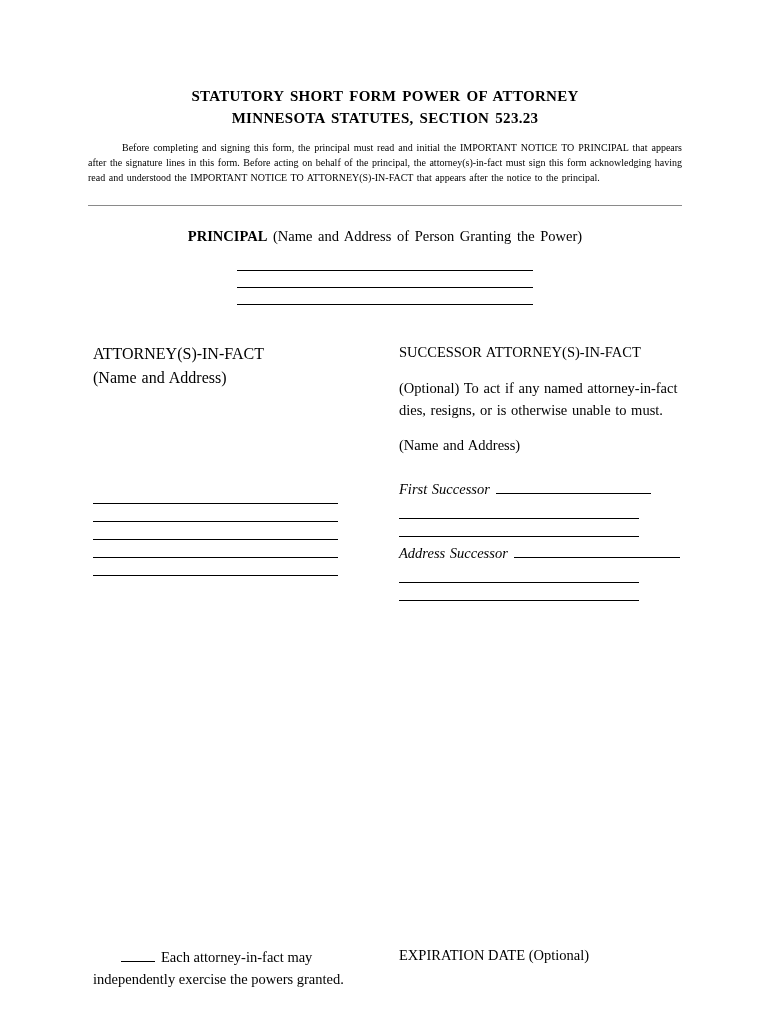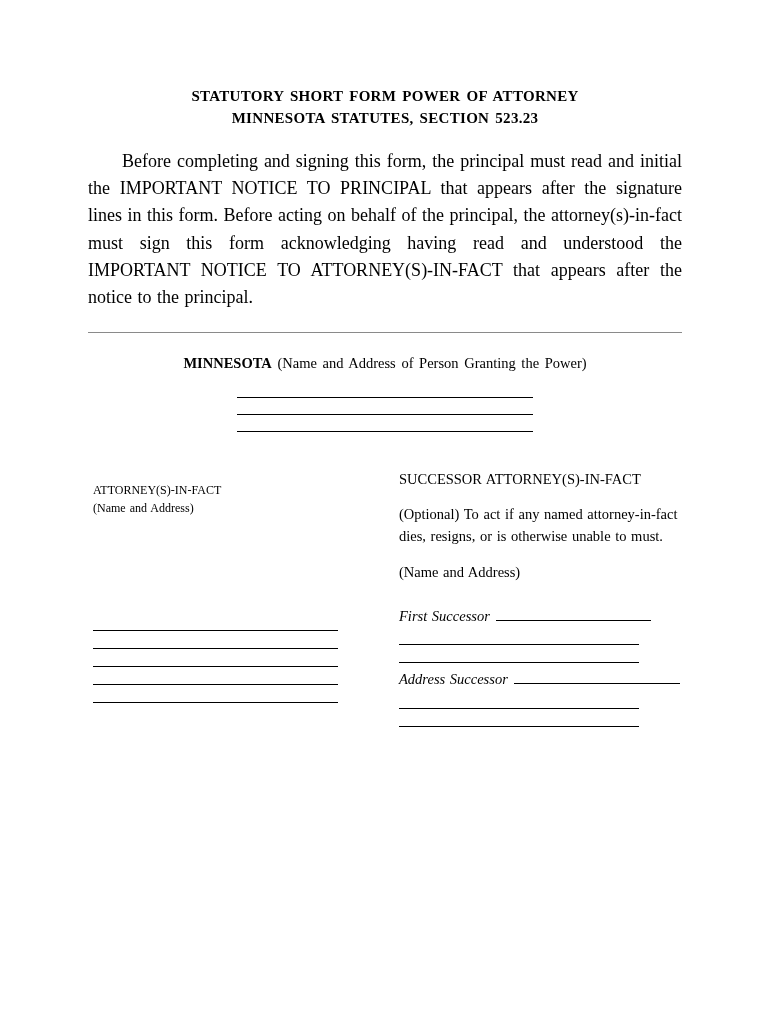--- a/index.html
+++ b/index.html
@@ -34,21 +34,21 @@
     text-align: center;
     font-weight: bold;
     font-size: 15px;
     letter-spacing: 0.3px;
     line-height: 1.45;
   }
   .title-line1 { word-spacing: 2px; }
   .title-line2 { word-spacing: 2px; }
 
   .intro {
-    font-size: 18px;
+    font-size: 10px;
     line-height: 1.52;
     text-align: justify;
     text-indent: 34px;
     word-spacing: 1px;
   }
 
   .divider {
     margin-top: 20px;
     border: 0;
     border-top: 1px solid #8a8a8a;
@@ -77,23 +77,23 @@
   }
 
   .columns {
     margin-top: 37px;
     position: relative;
     min-height: 260px;
   }
   .col-left {
     position: absolute;
     left: 5px;
-    top: 12px;
+    top: 0;
     width: 290px;
-    font-size: 12px;
+    font-size: 16px;
     line-height: 1.5;
     word-spacing: 1px;
   }
   .col-right {
     position: absolute;
     left: 311px;
     top: 0;
     width: 285px;
     font-size: 14.5px;
     line-height: 1.5;
@@ -166,21 +166,21 @@
     <div class="title-block">
       <div class="title-line1">STATUTORY SHORT FORM POWER OF ATTORNEY</div>
       <div class="title-line2">MINNESOTA STATUTES, SECTION 523.23</div>
     </div>
 
     <p class="intro">Before completing and signing this form, the principal must read and initial the IMPORTANT NOTICE TO PRINCIPAL that appears after the signature lines in this form. Before acting on behalf of the principal, the attorney(s)-in-fact must sign this form acknowledging having read and understood the IMPORTANT NOTICE TO ATTORNEY(S)-IN-FACT that appears after the notice to the principal.</p>
 
     <hr class="divider">
 
     <div class="principal-heading">
-      <span class="bold">MINNESOTA</span>
+      <span class="bold">PRINCIPAL</span>
       <span>(Name and Address of Person Granting the Power)</span>
     </div>
 
     <div class="principal-lines">
       <div class="pline"></div>
       <div class="pline"></div>
       <div class="pline"></div>
     </div>
 
     <div class="columns">

